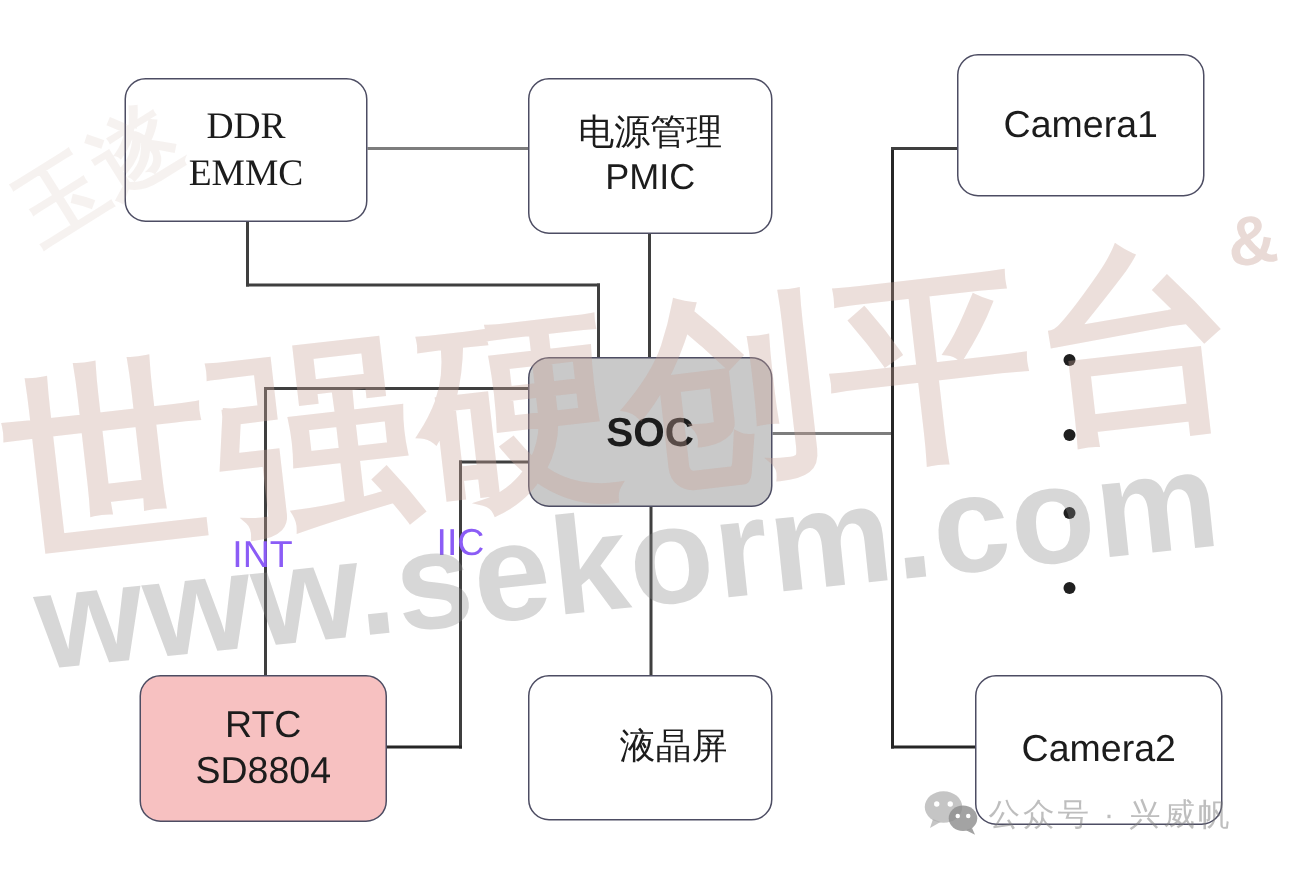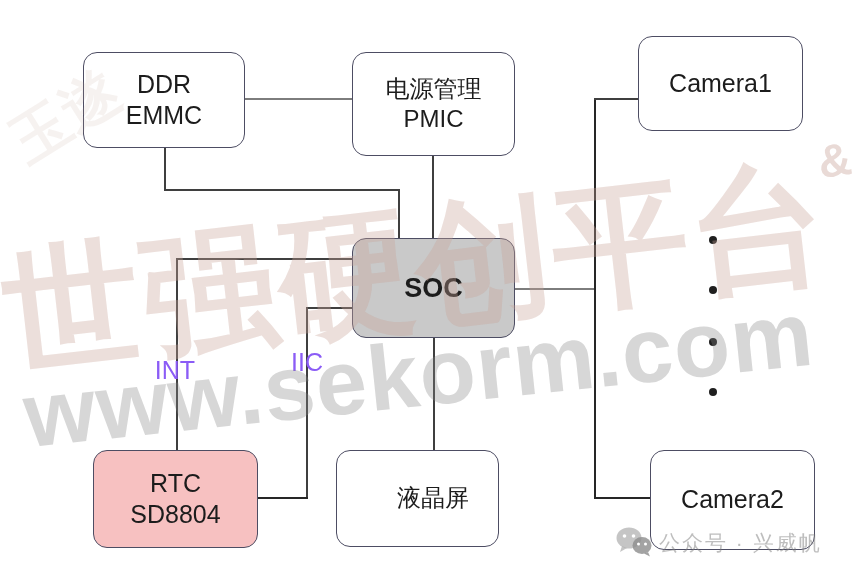--- a/index.html
+++ b/index.html
@@ -59,21 +59,21 @@
   <div class="ln gray" style="left:515px;top:288px;width:80px;height:2px;"></div>
   <div class="ln dark" style="left:594px;top:99px;width:2px;height:400px;"></div>
   <div class="ln" style="left:594px;top:98px;width:44px;height:2px;"></div>
   <div class="ln dark" style="left:594px;top:497px;width:56px;height:2px;"></div>
 
   <div class="dot" style="top:236px;"></div>
   <div class="dot" style="top:286px;"></div>
   <div class="dot" style="top:338px;"></div>
   <div class="dot" style="top:388px;"></div>
 
-  <div class="node" style="left:83px;top:52px;width:162px;height:96px;">
+  <div class="node" style="left:83px;top:52px;width:162px;height:96px;font-family:Liberation Serif, serif;">
     <span class="l">DDR</span>
     <span class="l">EMMC</span>
   </div>
 
   <div class="node" style="left:352px;top:52px;width:163px;height:104px;font-size:24px;">
     <span class="l">电源管理</span>
     <span class="l">PMIC</span>
   </div>
 
   <div class="node" style="left:638px;top:36px;width:165px;height:95px;">
@@ -82,21 +82,21 @@
 
   <div class="node soc" style="left:352px;top:238px;width:163px;height:100px;font-weight:bold;">
     <span class="l">SOC</span>
   </div>
 
   <div class="node rtc" style="left:93px;top:450px;width:165px;height:98px;">
     <span class="l">RTC</span>
     <span class="l">SD8804</span>
   </div>
 
-  <div class="node" style="left:336px;top:450px;width:163px;height:97px;font-size:24px;padding-left:31px;">
+  <div class="node" style="left:352px;top:450px;width:163px;height:97px;font-size:24px;padding-left:31px;">
     <span class="l">液晶屏</span>
   </div>
 
   <div class="node" style="left:650px;top:450px;width:165px;height:100px;">
     <span class="l">Camera2</span>
   </div>
 
   <div class="edge-label" style="left:147px;top:356px;">INT</div>
   <div class="edge-label" style="left:279px;top:348px;">IIC</div>
 

